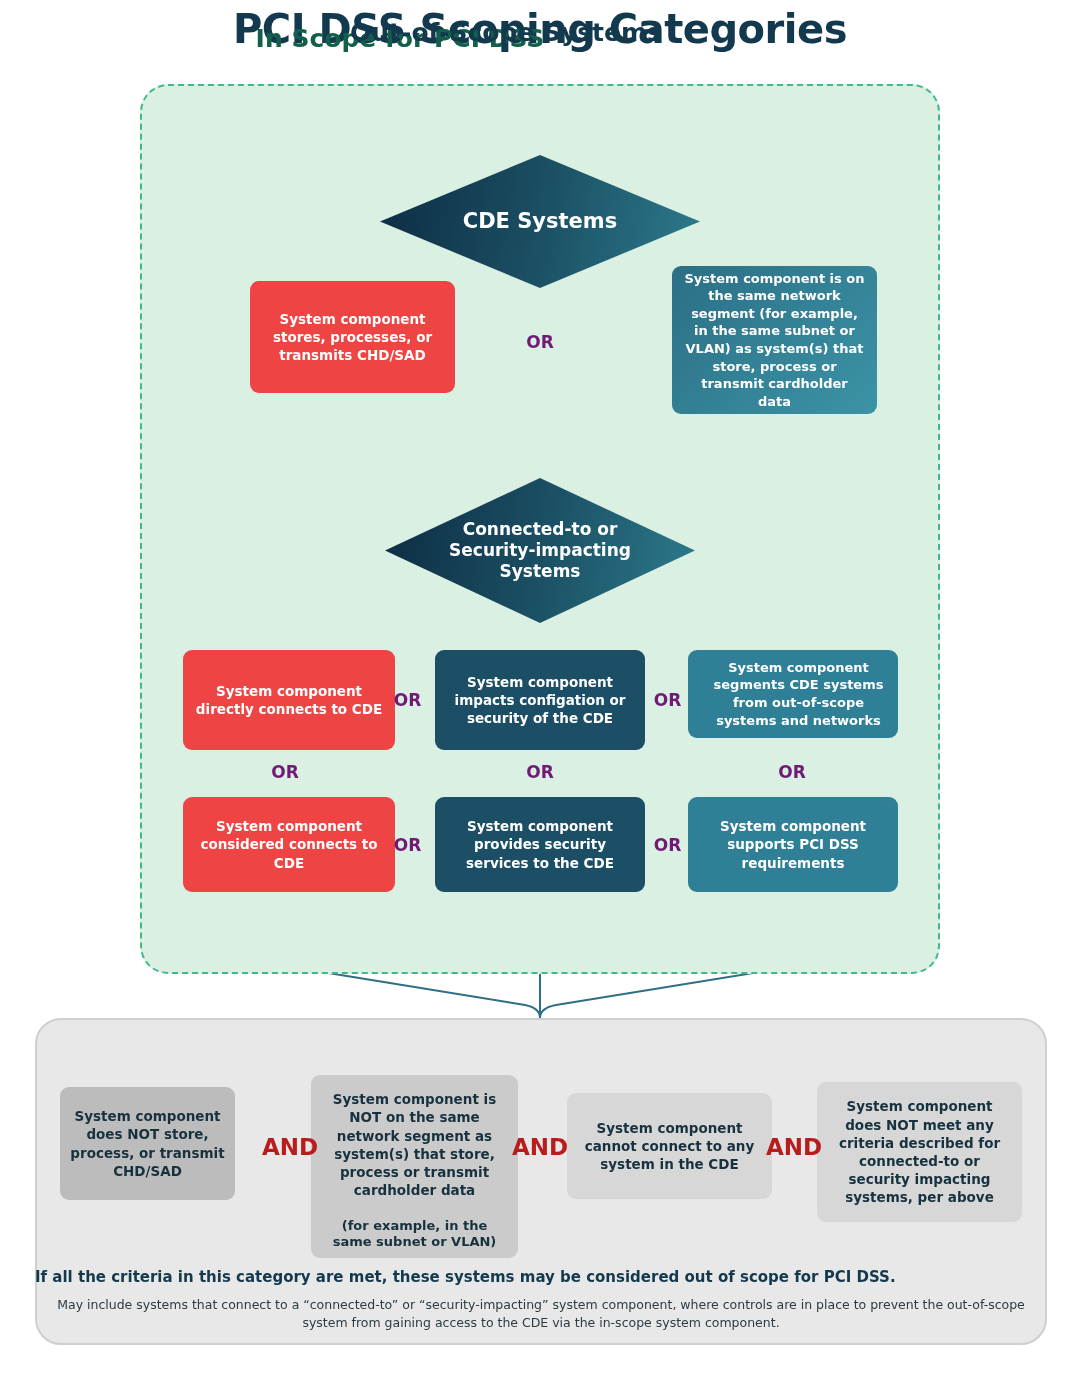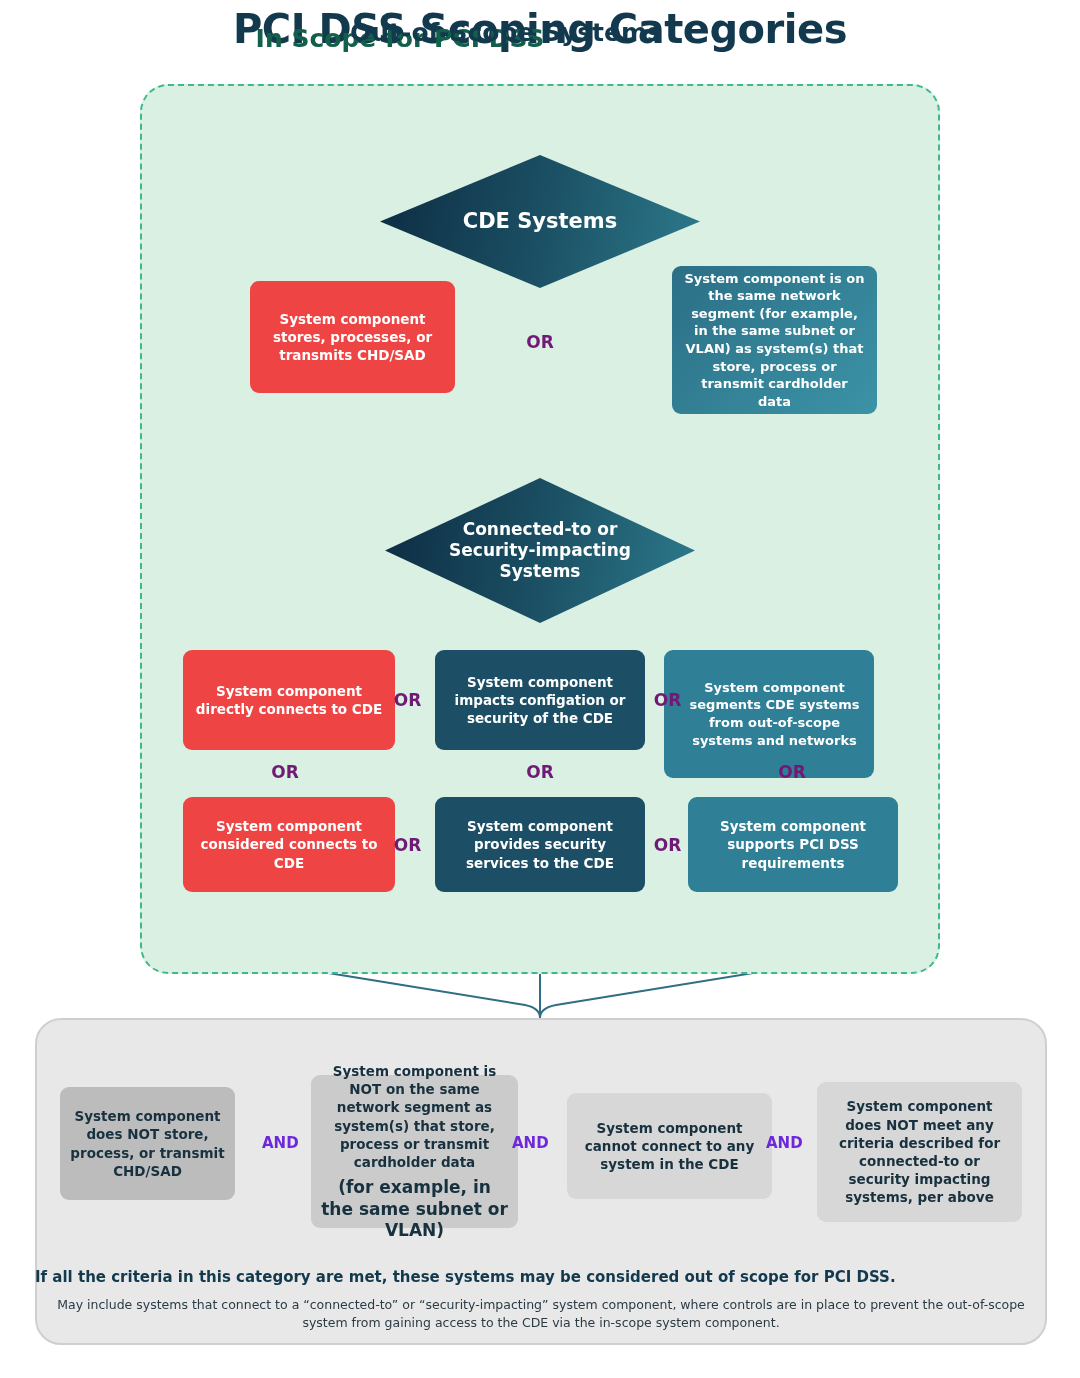--- a/index.html
+++ b/index.html
@@ -111,21 +111,21 @@
   }
   .c-dark   { background: #ef4444; }
   .c-mid    { background: #1c4f66; }
   .c-light  { background: #2f7f96; }
   .c-teal   { background: linear-gradient(135deg,#2b6f86,#3c93a6); }
 
   #crit-store      { left: 250px; top: 281px; width: 205px; height: 112px; }
   #crit-segment    { left: 628px; top: 266px; width: 205px; height: 148px; font-size: 13px; margin-left: 44px;}
   #crit-directly   { left: 183px; top: 650px; width: 212px; height: 100px; }
   #crit-impacts    { left: 435px; top: 650px; width: 210px; height: 100px; }
-  #crit-segments   { left: 664px; top: 650px; width: 210px; height: 128px; font-size: 13px; padding-left: 23px;}
+  #crit-segments   { left: 688px; top: 650px; width: 210px; height: 88px; font-size: 13px; padding-left: 23px;}
   #crit-indirectly { left: 183px; top: 797px; width: 212px; height: 95px; }
   #crit-provides   { left: 435px; top: 797px; width: 210px; height: 95px; }
   #crit-supports   { left: 688px; top: 797px; width: 210px; height: 95px; }
 
   
   .or {
     position: absolute;
     font-size: 17px;
     font-weight: bold;
     color: #701a75;
@@ -184,36 +184,36 @@
     justify-content: center;
     text-align: center;
     box-sizing: border-box;
     padding: 8px 10px;
   }
   .g-dark  { background: #bcbcbc; }
   .g-mid   { background: #cbcbcb; }
   .g-light { background: #d7d7d7; }
 
   #os-1 { left: 60px;  top: 1087px; width: 175px; height: 113px; }
-  #os-2 { left: 311px; top: 1075px; width: 207px; height: 153px; }
+  #os-2 { left: 311px; top: 1075px; width: 207px; height: 183px; justify-content: flex-end; }
   #os-3 { left: 567px; top: 1093px; width: 205px; height: 106px; }
   #os-4 { left: 817px; top: 1082px; width: 205px; height: 140px; }
 
   .os-sub {
-    font-size: 17px;
-    font-weight: bold;
-    margin-top: 6px;
+    font-size: 13px;
+    font-weight: bold;
+    margin-top: 18px;
     line-height: 1.25;
   }
 
   .and {
     position: absolute;
-    font-size: 15px;
-    font-weight: bold;
-    color: #6d28d9;
+    font-size: 23px;
+    font-weight: bold;
+    color: #b91c1c;
     text-align: left;
   }
   #and-1 { left: 262px; top: 1134px; width: 56px; }
   #and-2 { left: 512px; top: 1134px; width: 56px; }
   #and-3 { left: 766px; top: 1134px; width: 56px; }
 
   .os-note-1 {
     position: absolute;
     left: 35px;
     top: 1268px;

